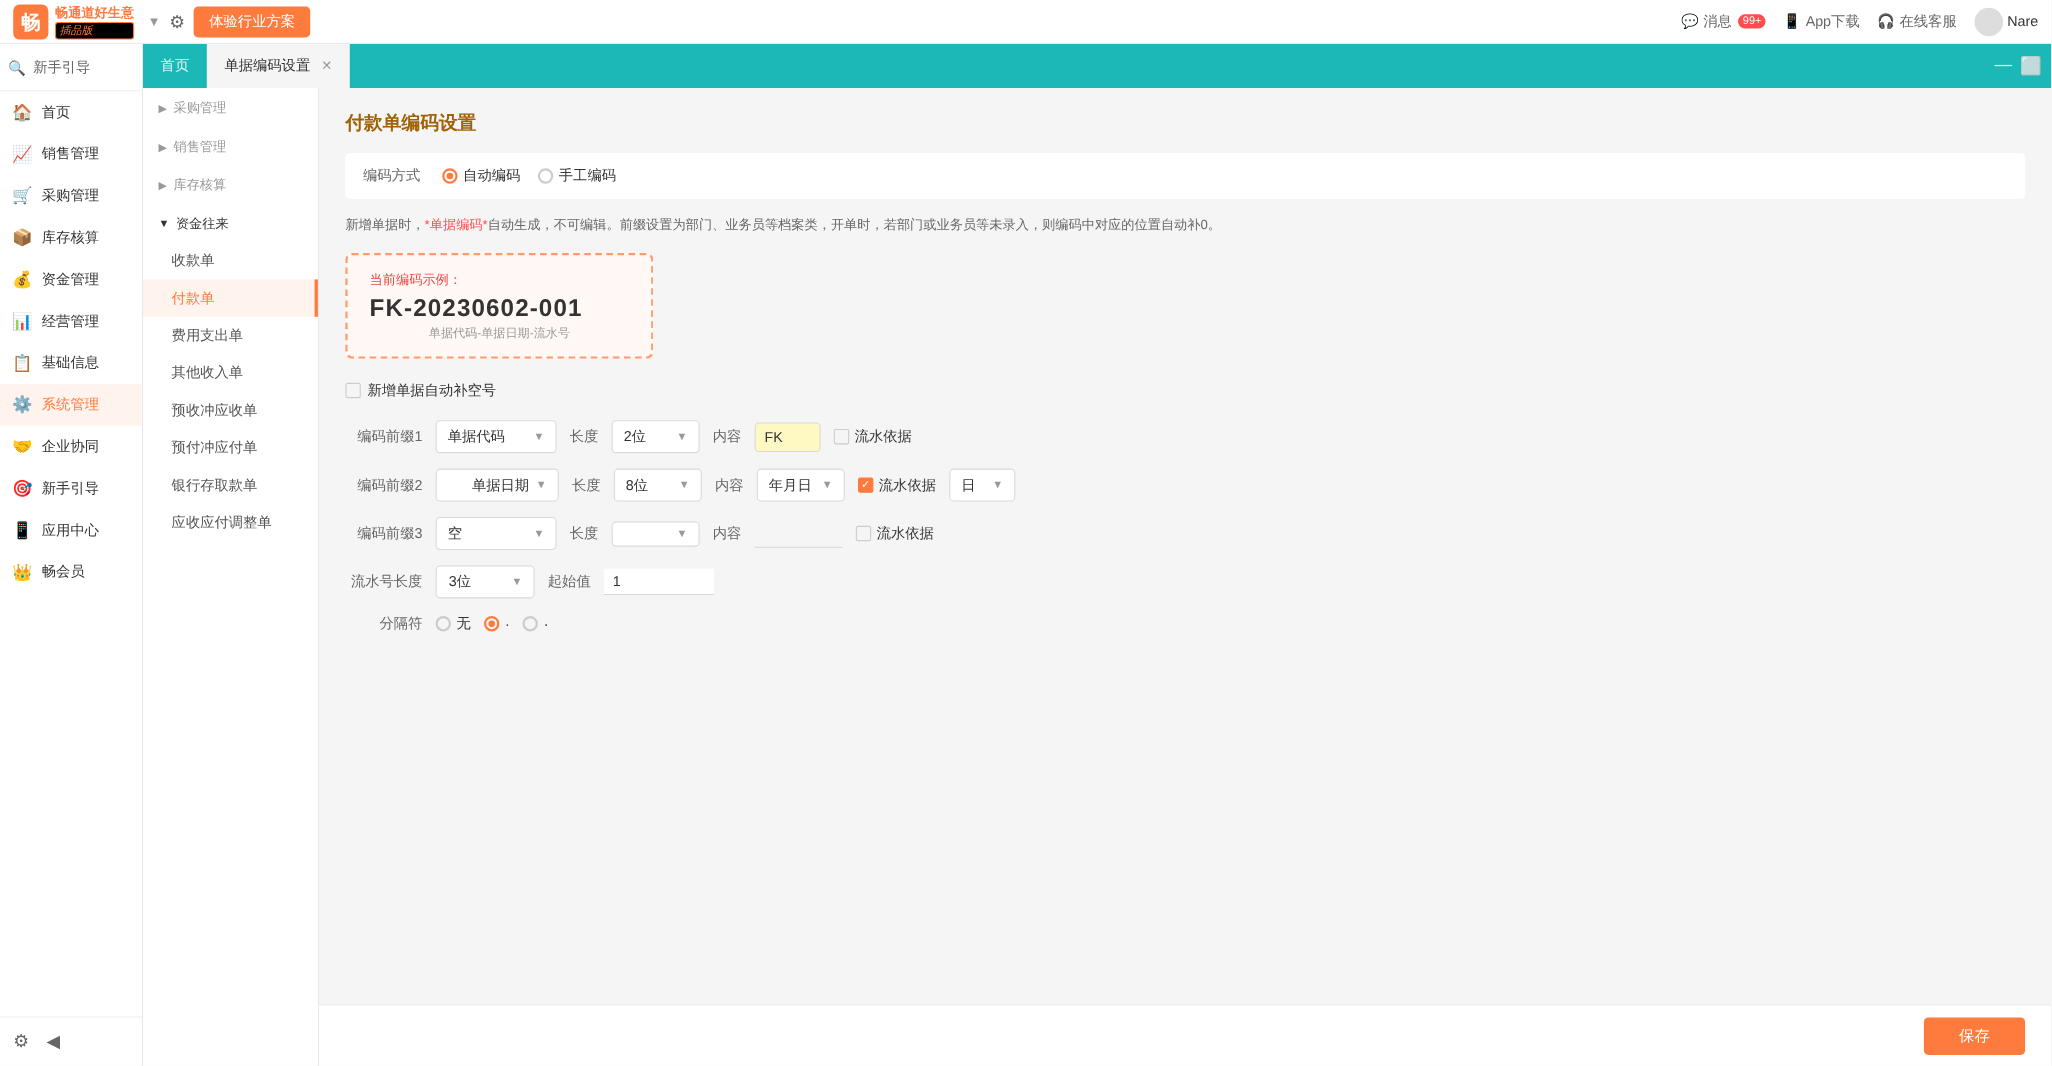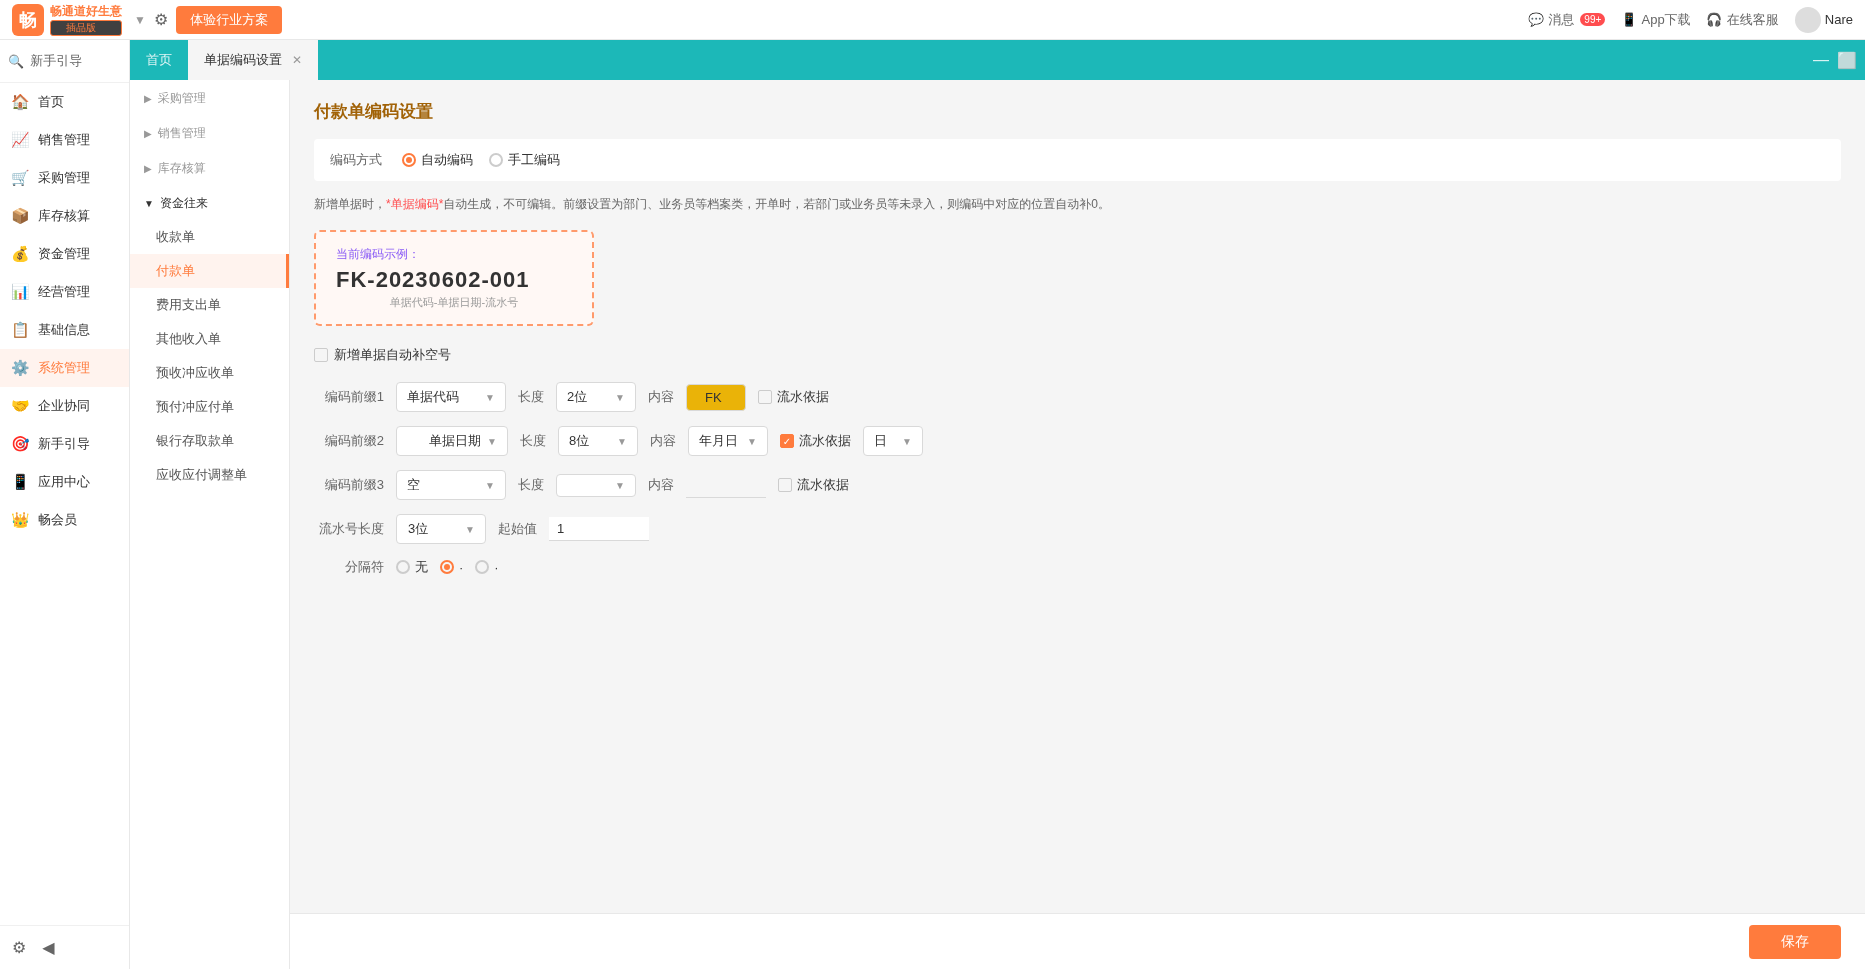--- a/index.html
+++ b/index.html
@@ -3,21 +3,21 @@
   <meta charset="utf-8">
   <style>
     * { box-sizing: border-box; margin: 0; padding: 0; }
     body { font-family: 'Microsoft YaHei', Arial, sans-serif; font-size: 13px; background: #f5f5f5; color: #333; height: 969px; overflow: hidden; display: flex; flex-direction: column; }
 
     
     .topbar { height: 40px; background: #fff; border-bottom: 1px solid #e8e8e8; display: flex; align-items: center; justify-content: space-between; padding: 0 12px; flex-shrink: 0; }
     .topbar-left { display: flex; align-items: center; gap: 8px; }
     .topbar-logo { display: flex; align-items: center; gap: 6px; }
     .logo-icon { width: 32px; height: 32px; background: #ff7b3d; border-radius: 6px; display: flex; align-items: center; justify-content: center; color: white; font-size: 18px; font-weight: bold; }
-    .logo-badge { font-size: 10px; color: #ff7b3d; background: #404040; border: 1px solid #ff7b3d; border-radius: 3px; padding: 0 15px; }
+    .logo-badge { font-size: 10px; color: #ff7b3d; background: #000000; border: 1px solid #ff7b3d; border-radius: 3px; padding: 0 3px; font-style: italic; }
     .topbar-dropdown { display: flex; align-items: center; gap: 4px; cursor: pointer; color: #666; }
     .topbar-gear { cursor: pointer; color: #666; font-size: 16px; }
     .topbar-cta { background: #ff7b3d; color: white; border: none; border-radius: 4px; padding: 5px 14px; cursor: pointer; font-size: 13px; }
     .topbar-right { display: flex; align-items: center; gap: 16px; color: #666; font-size: 13px; }
     .topbar-right-item { display: flex; align-items: center; gap: 4px; cursor: pointer; }
     .badge { background: #ff4d4f; color: white; border-radius: 8px; font-size: 10px; padding: 1px 4px; margin-left: 2px; }
     .avatar { width: 26px; height: 26px; background: #ddd; border-radius: 50%; }
     .user-name { color: #333; cursor: pointer; }
 
     
@@ -70,34 +70,34 @@
     .radio-dot { width: 14px; height: 14px; border-radius: 50%; border: 2px solid #ccc; display: flex; align-items: center; justify-content: center; }
     .radio-dot.checked { border-color: #ff7b3d; }
     .radio-dot.checked::after { content: ''; width: 6px; height: 6px; background: #ff7b3d; border-radius: 50%; }
 
     
     .info-text { color: #666; font-size: 12px; margin-bottom: 16px; line-height: 1.6; }
     .info-text span { color: #ff4d4f; }
 
     
     .code-preview { border: 2px dashed #ff9a6c; background: #fff8f5; border-radius: 6px; padding: 14px 20px; display: inline-block; margin-bottom: 20px; min-width: 280px; }
-    .code-preview-label { font-size: 12px; color: #8b5cf6; margin-bottom: 4px; }
+    .code-preview-label { font-size: 12px; color: #ef4444; margin-bottom: 4px; }
     .code-preview-value { font-size: 22px; font-weight: bold; color: #333; letter-spacing: 1px; }
     .code-preview-sub { font-size: 11px; color: #999; margin-top: 2px; text-align: center; }
 
     
     .checkbox-row { display: flex; align-items: center; gap: 6px; margin-bottom: 18px; }
     .checkbox-box { width: 14px; height: 14px; border: 1px solid #ccc; border-radius: 2px; display: flex; align-items: center; justify-content: center; cursor: pointer; }
     .config-row { display: flex; align-items: center; gap: 12px; margin-bottom: 14px; flex-wrap: wrap; }
     .config-label { color: #666; font-size: 13px; width: 70px; flex-shrink: 0; text-align: right; }
     .select-box { display: flex; align-items: center; background: #fff; border: 1px solid #d9d9d9; border-radius: 4px; padding: 5px 10px; cursor: pointer; gap: 6px; min-width: 100px; font-size: 13px; color: #333; }
     .select-box .arrow { color: #999; font-size: 10px; margin-left: auto; }
     .length-select { min-width: 80px; }
     .content-label { color: #666; font-size: 13px; }
-    .content-value { color: #333; font-size: 13px; padding: 5px 18px; background: #eab308; border: 1px solid #d9d9d9; border-radius: 4px; min-width: 60px; }
+    .content-value { color: #333; font-size: 13px; padding: 5px 8px; background: #fef9c3; border: 1px solid #d9d9d9; border-radius: 4px; min-width: 60px; }
     .checkbox-inline { display: flex; align-items: center; gap: 5px; }
     .checkbox-checked { width: 14px; height: 14px; background: #ff7b3d; border: 1px solid #ff7b3d; border-radius: 2px; display: flex; align-items: center; justify-content: center; cursor: pointer; color: white; font-size: 10px; }
     .checkbox-unchecked { width: 14px; height: 14px; border: 1px solid #ccc; border-radius: 2px; cursor: pointer; }
 
     
     .separator-row { display: flex; align-items: center; gap: 12px; margin-bottom: 14px; }
     .sep-option { display: flex; align-items: center; gap: 5px; cursor: pointer; }
     .sep-dot { width: 14px; height: 14px; border-radius: 50%; border: 2px solid #ccc; display: flex; align-items: center; justify-content: center; }
     .sep-dot.active { border-color: #ff7b3d; }
     .sep-dot.active::after { content:''; width:6px; height:6px; background:#ff7b3d; border-radius:50%; }

